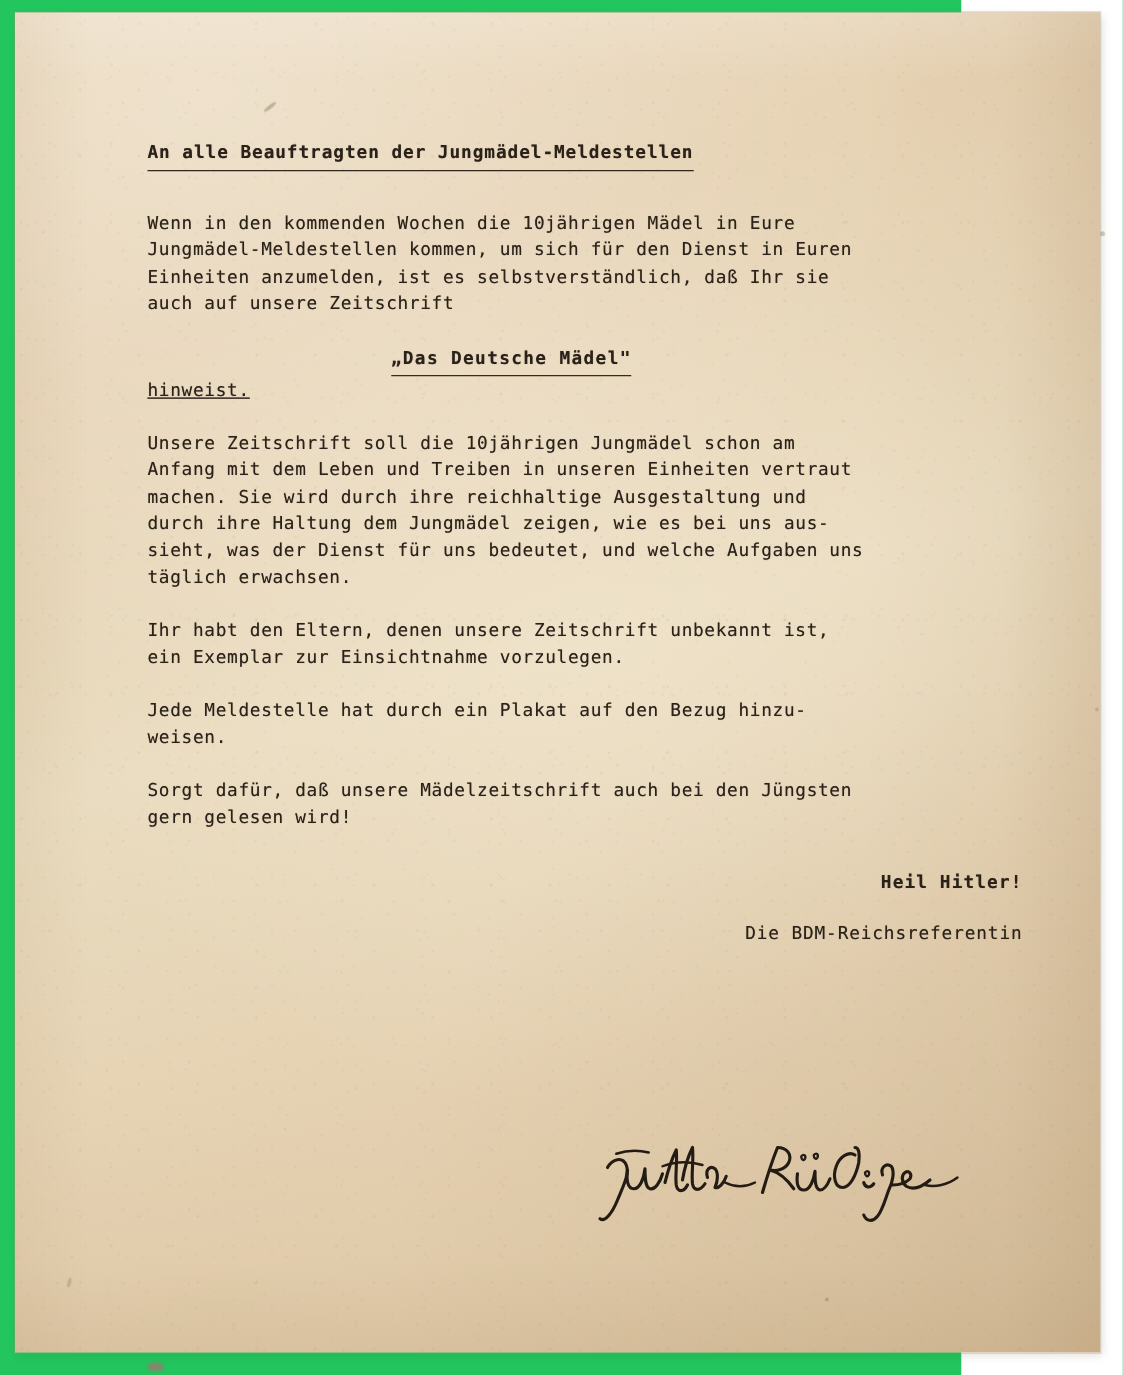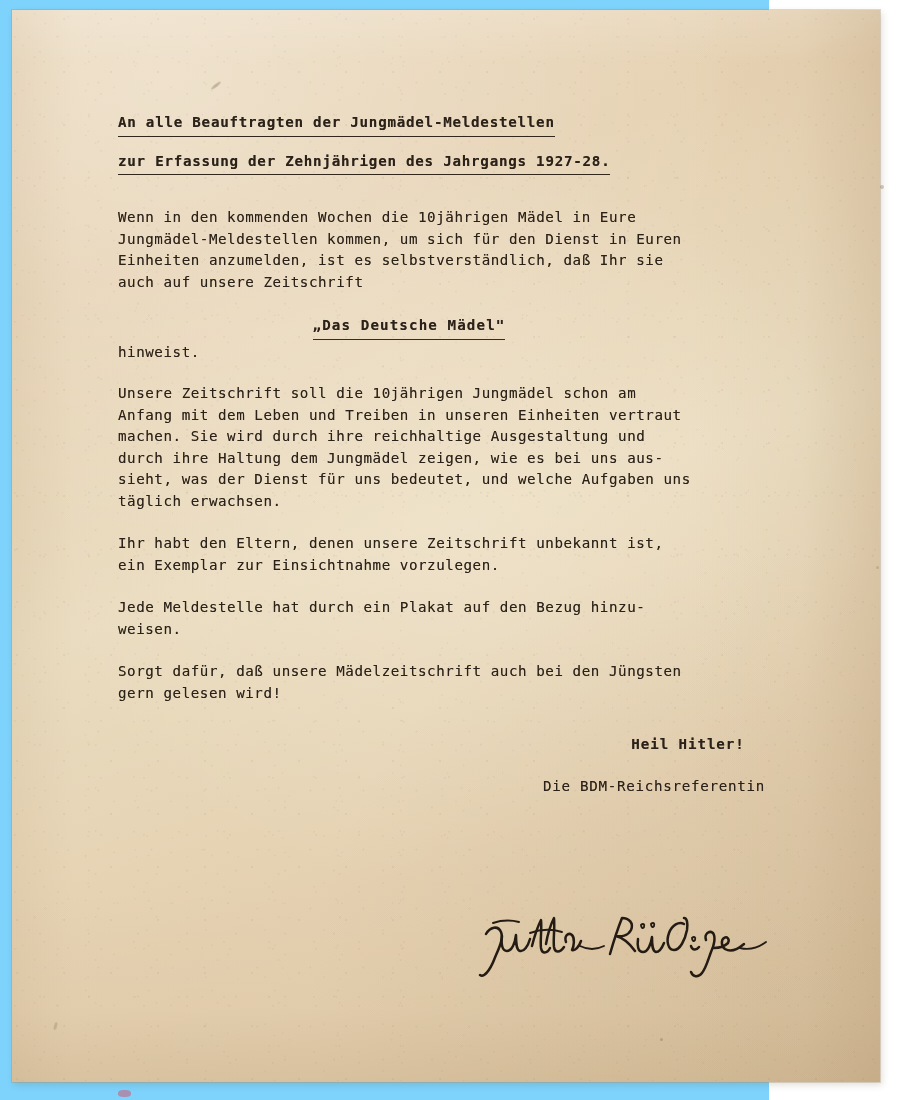--- a/index.html
+++ b/index.html
@@ -13,21 +13,21 @@
     height: 1100px;
     overflow: hidden;
     font-family: "DejaVu Sans Mono", monospace;
   }
 
   
   #scan-frame {
     position: relative;
     width: 769px;
     height: 1100px;
-    background: #7dd3fc;
+    background: #22c55e;
   }
 
   
   #paper-sheet {
     position: absolute;
     left: 12px;
     top: 10px;
     width: 868px;
     height: 1072px;
     background:
@@ -112,25 +112,26 @@
   }
   #magazine-title {
     display: inline-block;
     border-bottom: 1.2px solid #372c1f;
     padding-bottom: 2px;
     letter-spacing: 1.1px;
     font-weight: bold;
   }
   #hinweist-line {
     margin: 0 0 20px 0;
+    text-decoration: underline;
   }
 
   .closing-block {
     margin-top: 30px;
-    text-align: center;
+    text-align: right;
   }
   #salute-line   { padding-left: 440px; margin-bottom: 20px; letter-spacing: 0.9px; font-weight: bold; }
   #office-line   { padding-left: 372px; margin-bottom: 6px;  letter-spacing: 0.7px; }
 
   
   #signature {
     position: absolute;
     left: 478px;
     top: 906px;
     width: 300px;
@@ -177,23 +178,20 @@
   <div class="blemish" id="mark-low-left"></div>
   <div class="blemish" id="mark-dot-mid"></div>
   <div class="blemish" id="mark-pink"></div>
 
   <div id="typescript">
 
     <div id="heading-block">
       <div class="hdr-row">
         <span class="hdr-line">An alle Beauftragten der Jungmädel-Meldestellen</span>
       </div>
-      <div class="hdr-row">
-        <span class="hdr-line">zur Erfassung der Zehnjährigen des Jahrgangs 1927-28.</span>
-      </div>
     </div>
 
     <p class="para" style="margin-top:32px;margin-bottom:0">Wenn in den kommenden Wochen die 10jährigen Mädel in Eure
 Jungmädel-Meldestellen kommen, um sich für den Dienst in Euren
 Einheiten anzumelden, ist es selbstverständlich, daß Ihr sie
 auch auf unsere Zeitschrift</p>
 
     <div id="magazine-title-row">
       <span id="magazine-title">„Das Deutsche Mädel"</span>
     </div>

